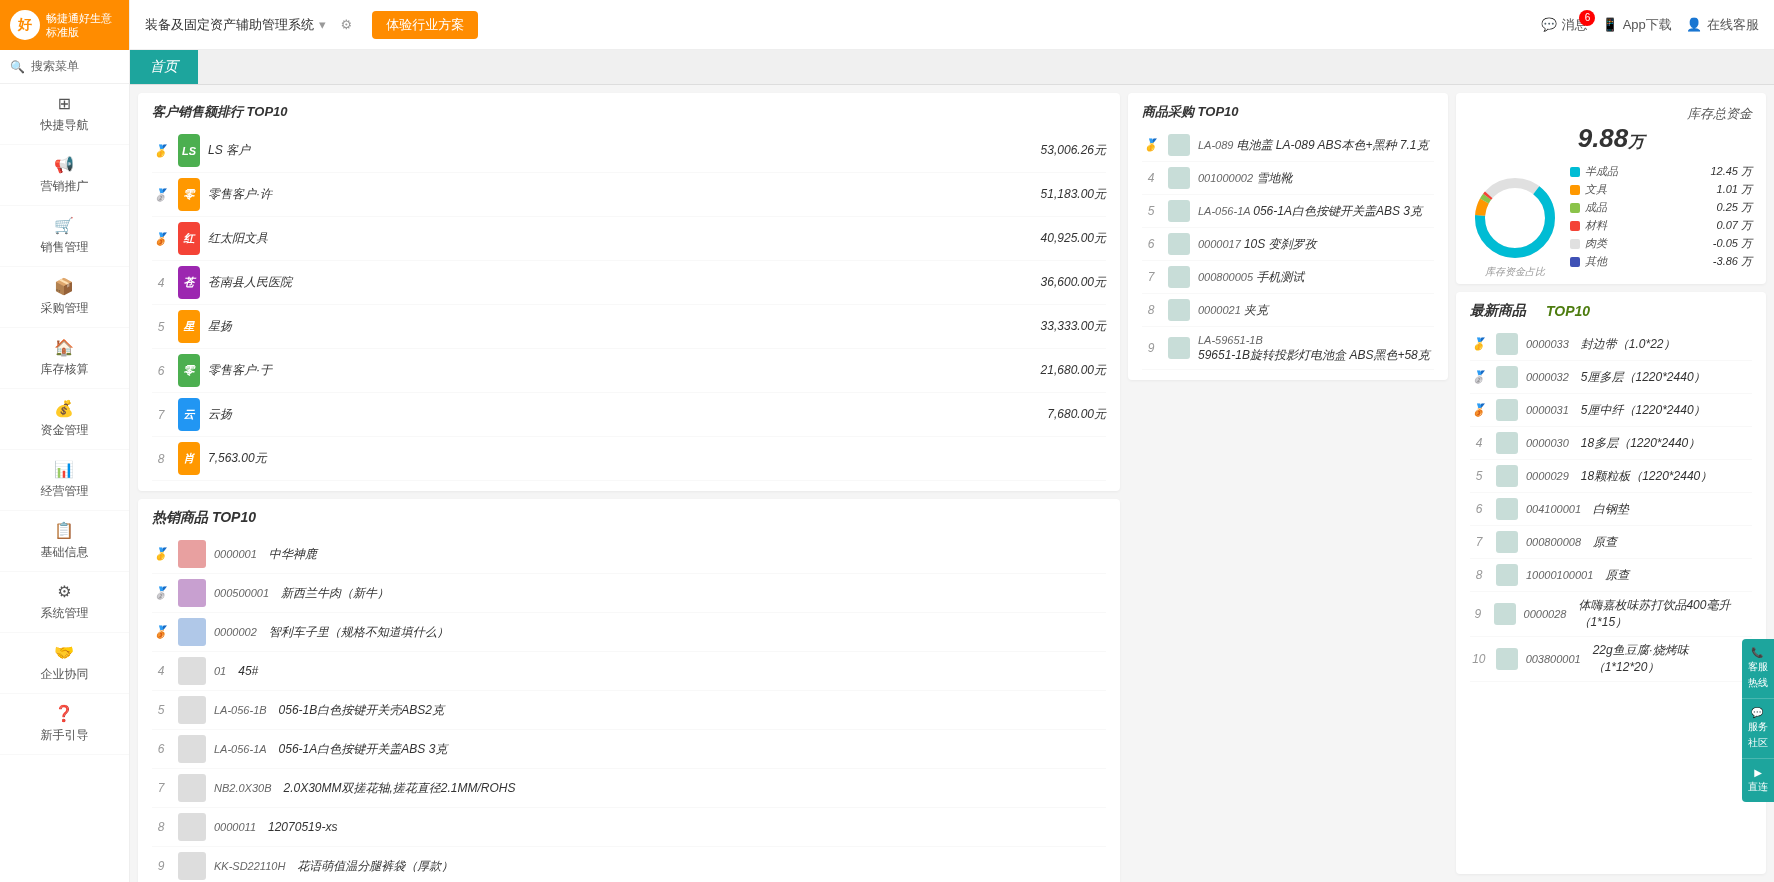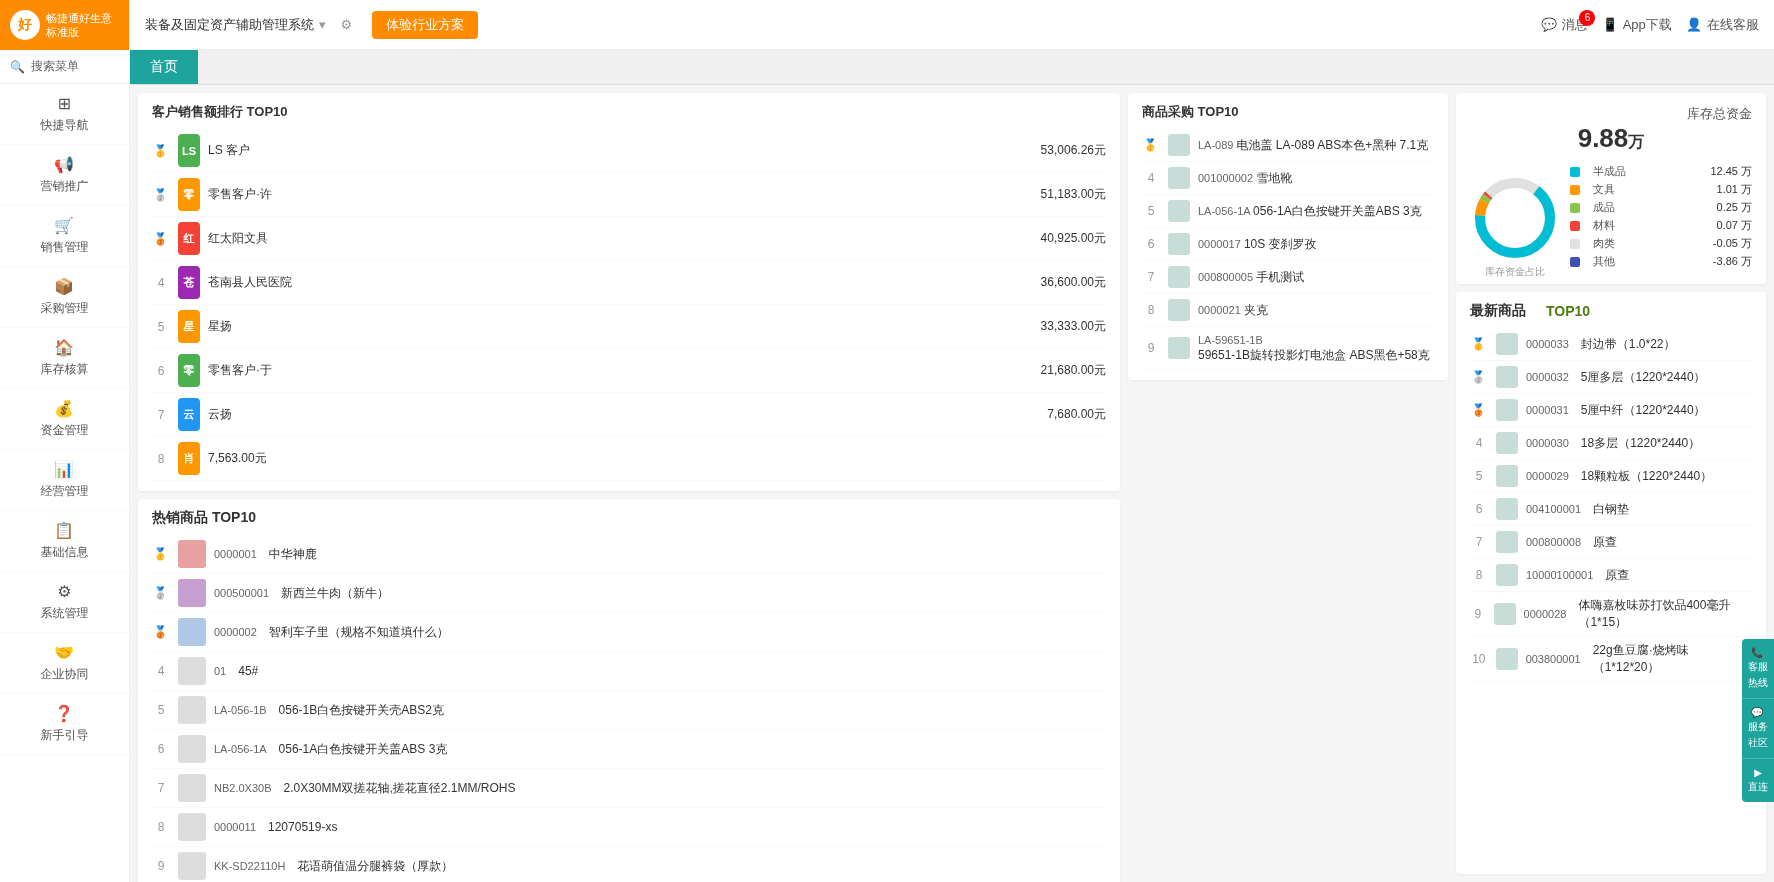--- a/index.html
+++ b/index.html
@@ -98,20 +98,21 @@
       flex: 1;
       overflow: hidden;
     }
 
     
     .content-wrap {
       flex: 1;
       display: flex;
       flex-direction: column;
       overflow: hidden;
+      font-style: italic;
     }
     .breadcrumb-bar {
       background: #f0f0f0;
       padding: 0;
       display: flex;
       border-bottom: 1px solid #ddd;
     }
     .breadcrumb-tab {
       background: #1da59d;
       color: #fff;
@@ -219,21 +220,21 @@
       background: #fff; border-radius: 4px; padding: 12px 14px;
       box-shadow: 0 1px 3px rgba(0,0,0,0.05);
     }
     .inv-total-label { font-size: 13px; color: #555; text-align: right; }
     .inv-total-value { font-size: 26px; color: #333; font-weight: bold; text-align: center; }
     .inv-total-unit { font-size: 16px; color: #333; }
     .inv-chart-area { display: flex; align-items: center; gap: 10px; margin-top: 10px; }
     .donut-wrap { position: relative; width: 90px; height: 90px; flex-shrink: 0; }
     .donut-label { position: absolute; bottom: -16px; left: 0; right: 0; text-align: center; font-size: 10px; color: #999; }
     .inv-legend { flex: 1; font-size: 11px; }
-    .legend-item { display: flex; align-items: center; gap: 13px; margin-bottom: 3px; justify-content: space-between; }
+    .legend-item { display: flex; align-items: center; gap: 5px; margin-bottom: 3px; justify-content: space-between; }
     .legend-dot { width: 10px; height: 10px; border-radius: 2px; flex-shrink: 0; }
     .legend-name { flex: 1; color: #555; }
     .legend-val { color: #333; font-weight: 500; white-space: nowrap; }
 
     
     .newest-card {
       background: #fff; border-radius: 4px; padding: 10px 14px;
       box-shadow: 0 1px 3px rgba(0,0,0,0.05); flex: 1; overflow-y: auto;
     }
     .newest-title { font-size: 14px; font-weight: bold; color: #333; margin-bottom: 8px; display: flex; align-items: center; gap: 20px; }

